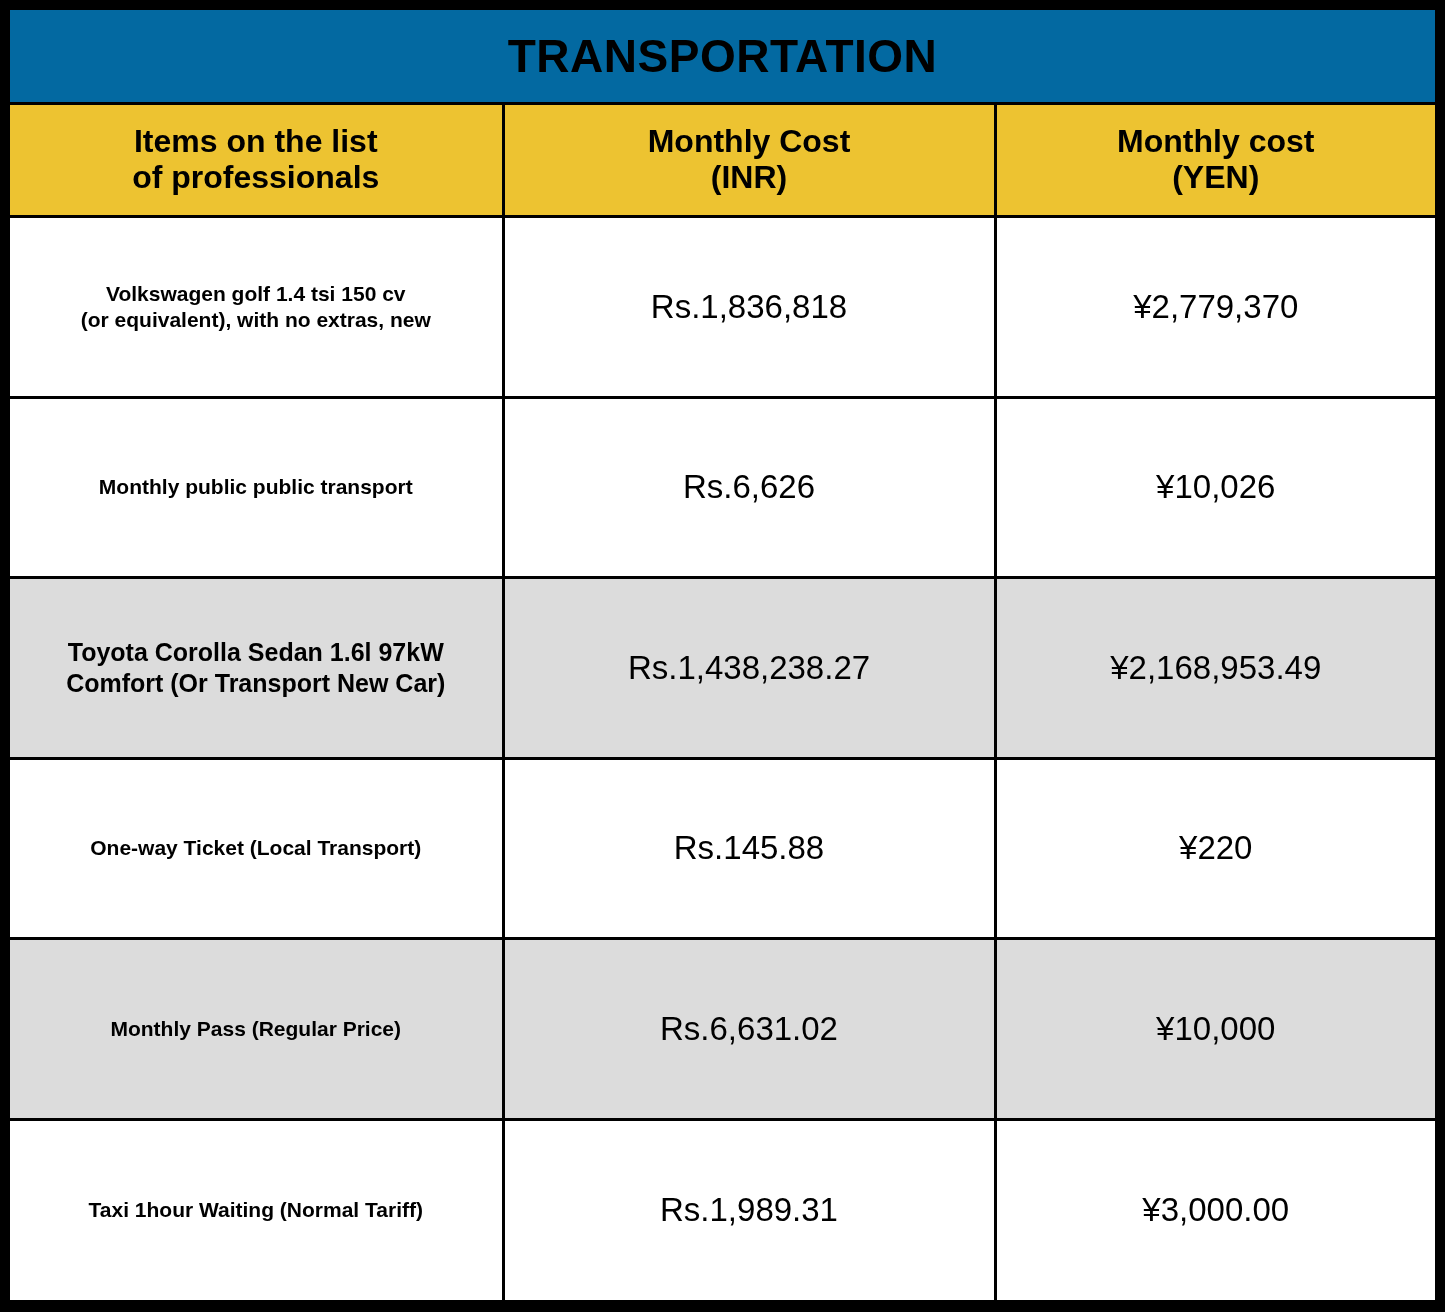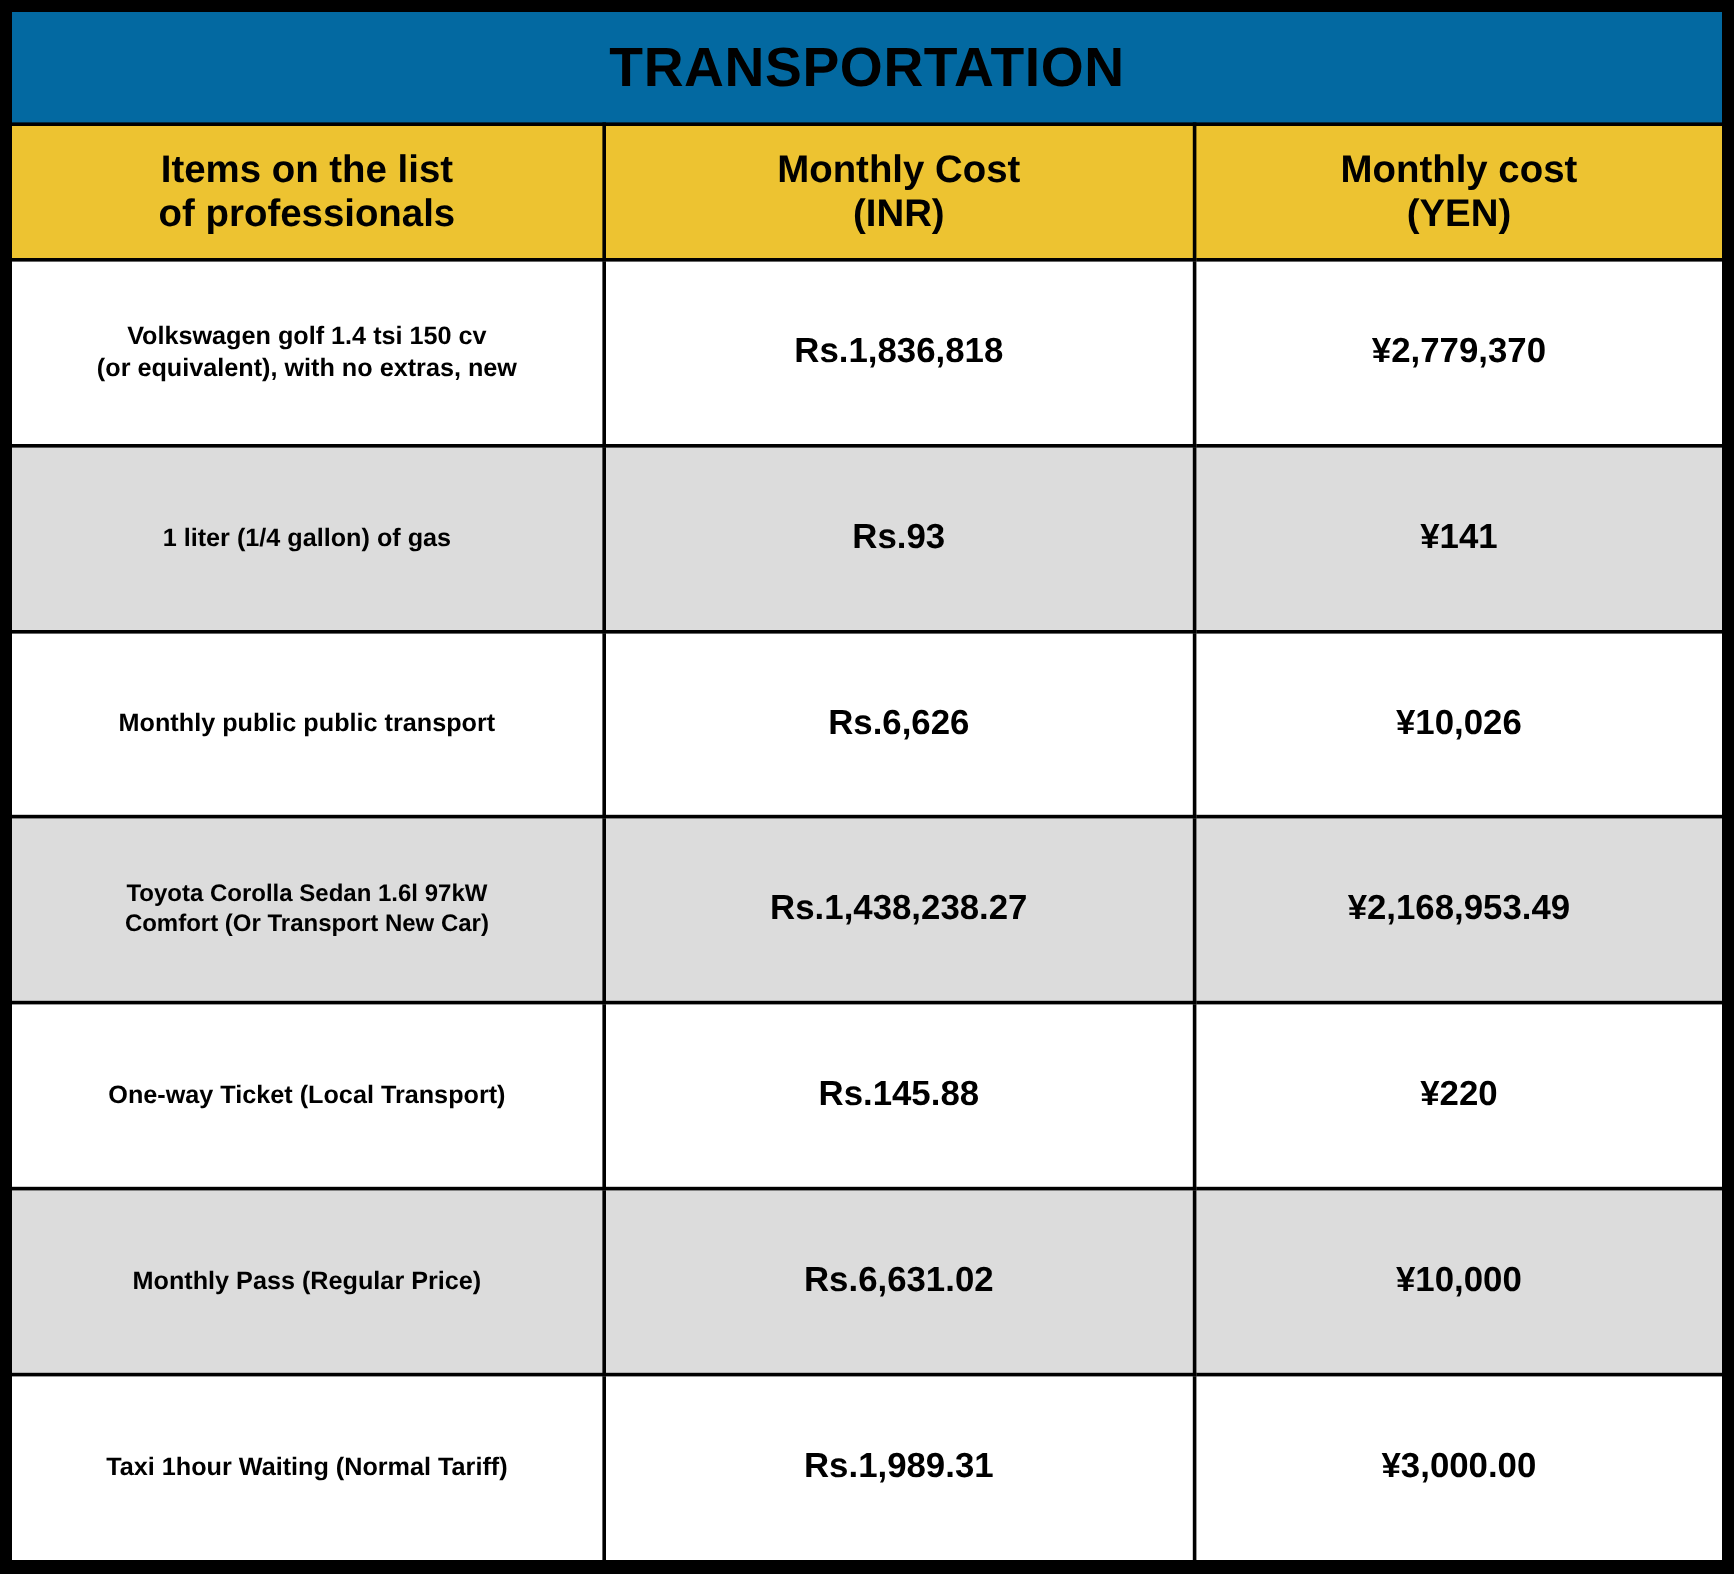--- a/index.html
+++ b/index.html
@@ -93,26 +93,26 @@
   tbody tr.data-row.alt td { background: #DCDCDC; }
   tbody tr.data-row.plain td { background: #ffffff; }
 
   td.item-cell {
     font-family: "Liberation Sans", sans-serif;
     font-weight: bold;
     font-size: 21px;
     line-height: 1.25;
   }
   td.item-cell.small {
-    font-size: 20px;
+    font-size: 25px;
   }
   td.value-cell {
     font-family: "Liberation Sans", sans-serif;
-    font-weight: bold;
-    font-size: 29px;
+    font-weight: normal;
+    font-size: 33px;
     line-height: 1.1;
     white-space: nowrap;
   }
 
   col.c-item { width: 493px; }
   col.c-inr  { width: 492px; }
   col.c-yen  { width: 440px; }
 </style>
 </head>
 <body>
@@ -150,28 +150,20 @@
 
         <tr class="data-row plain">
           <td class="item-cell">
             <div>Volkswagen golf 1.4 tsi 150 cv</div>
             <div>(or equivalent), with no extras, new</div>
           </td>
           <td class="value-cell">Rs.1,836,818</td>
           <td class="value-cell">¥2,779,370</td>
         </tr>
 
-        <tr class="data-row alt">
-          <td class="item-cell">
-            <div>1 liter (1/4 gallon) of gas</div>
-
-          </td>
-          <td class="value-cell">Rs.93</td>
-          <td class="value-cell">¥141</td>
-        </tr>
 
         <tr class="data-row plain">
           <td class="item-cell">
             <div>Monthly public public transport</div>
 
           </td>
           <td class="value-cell">Rs.6,626</td>
           <td class="value-cell">¥10,026</td>
         </tr>
 

